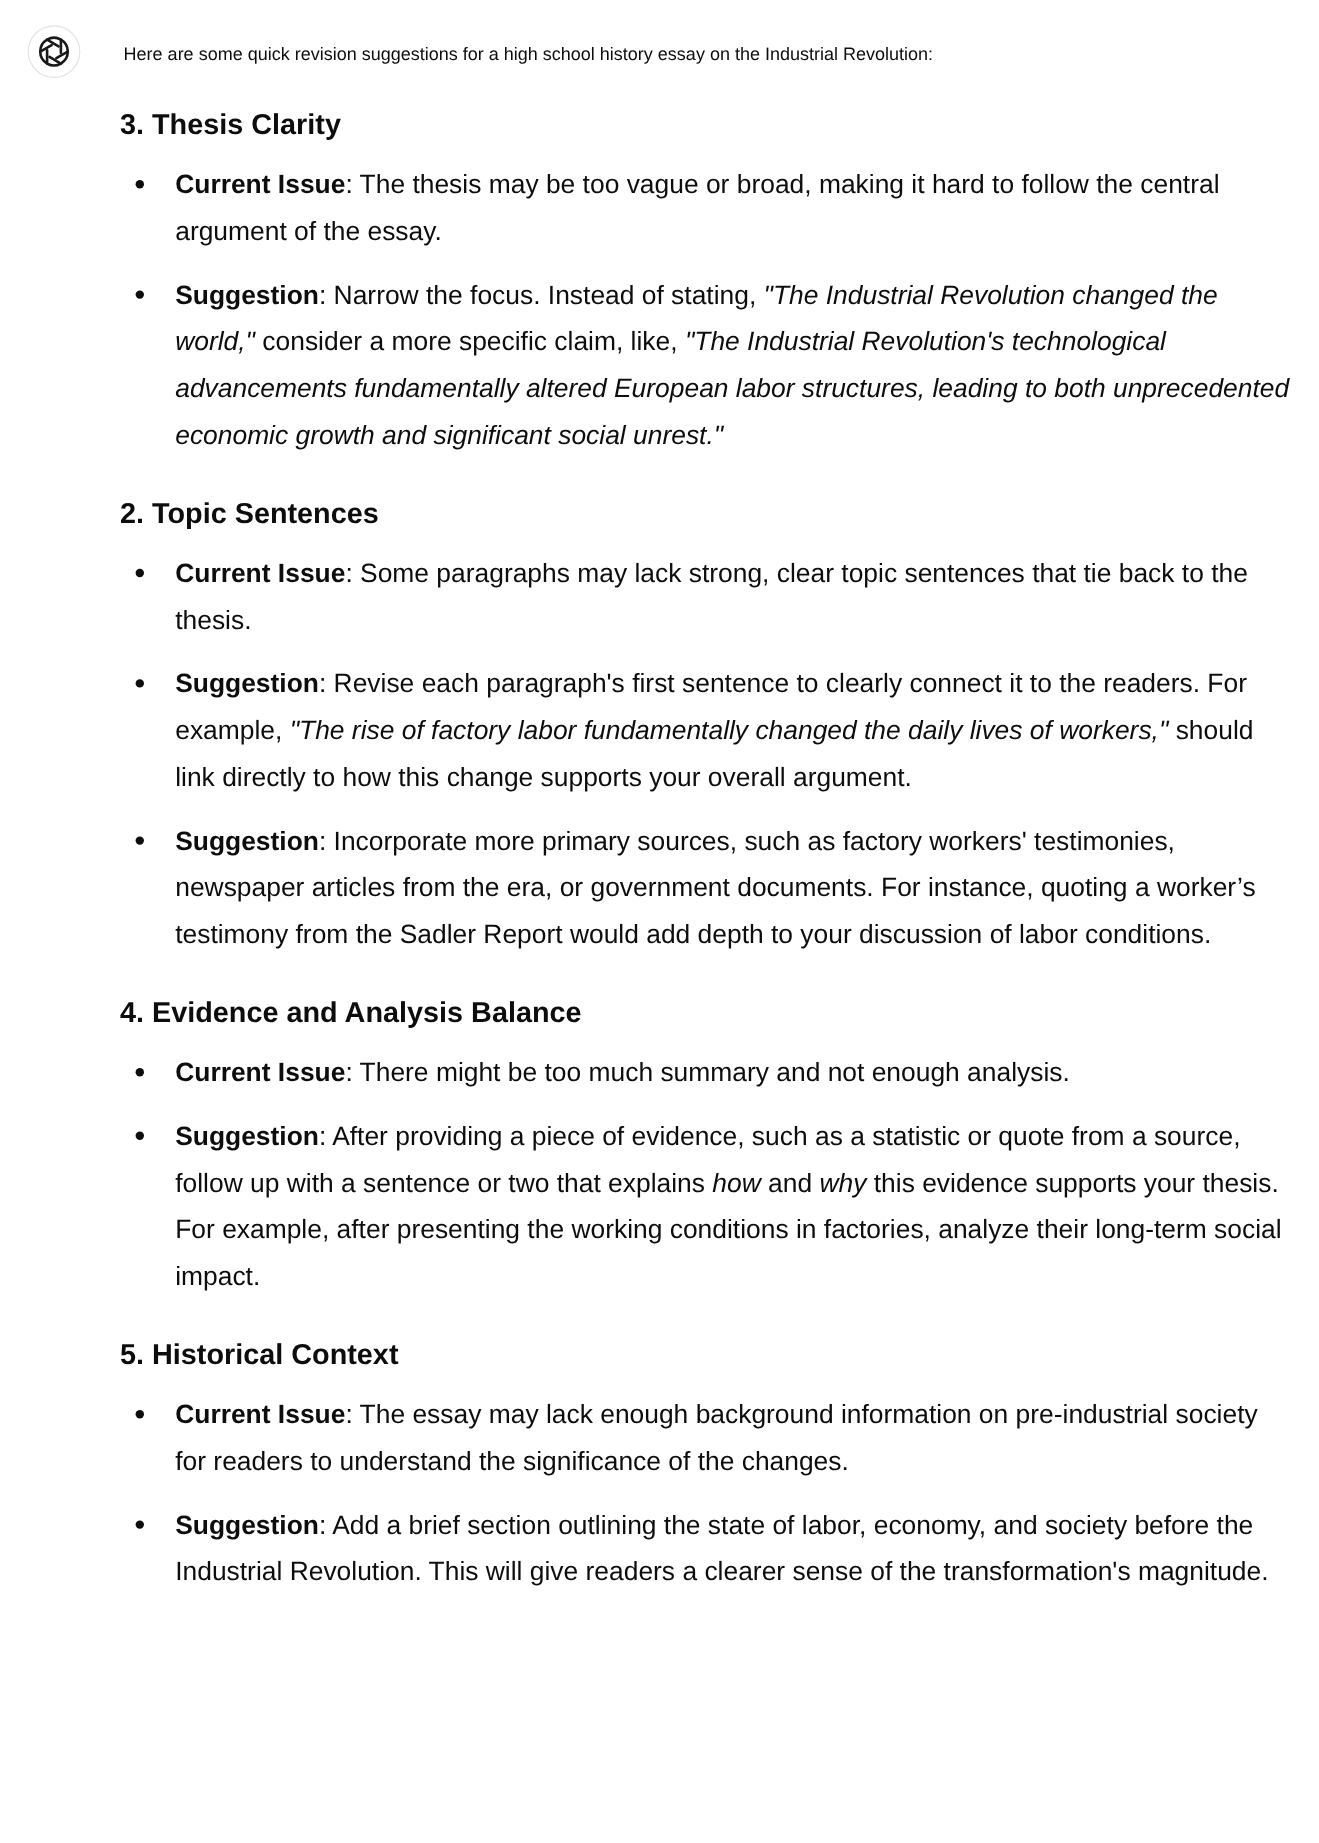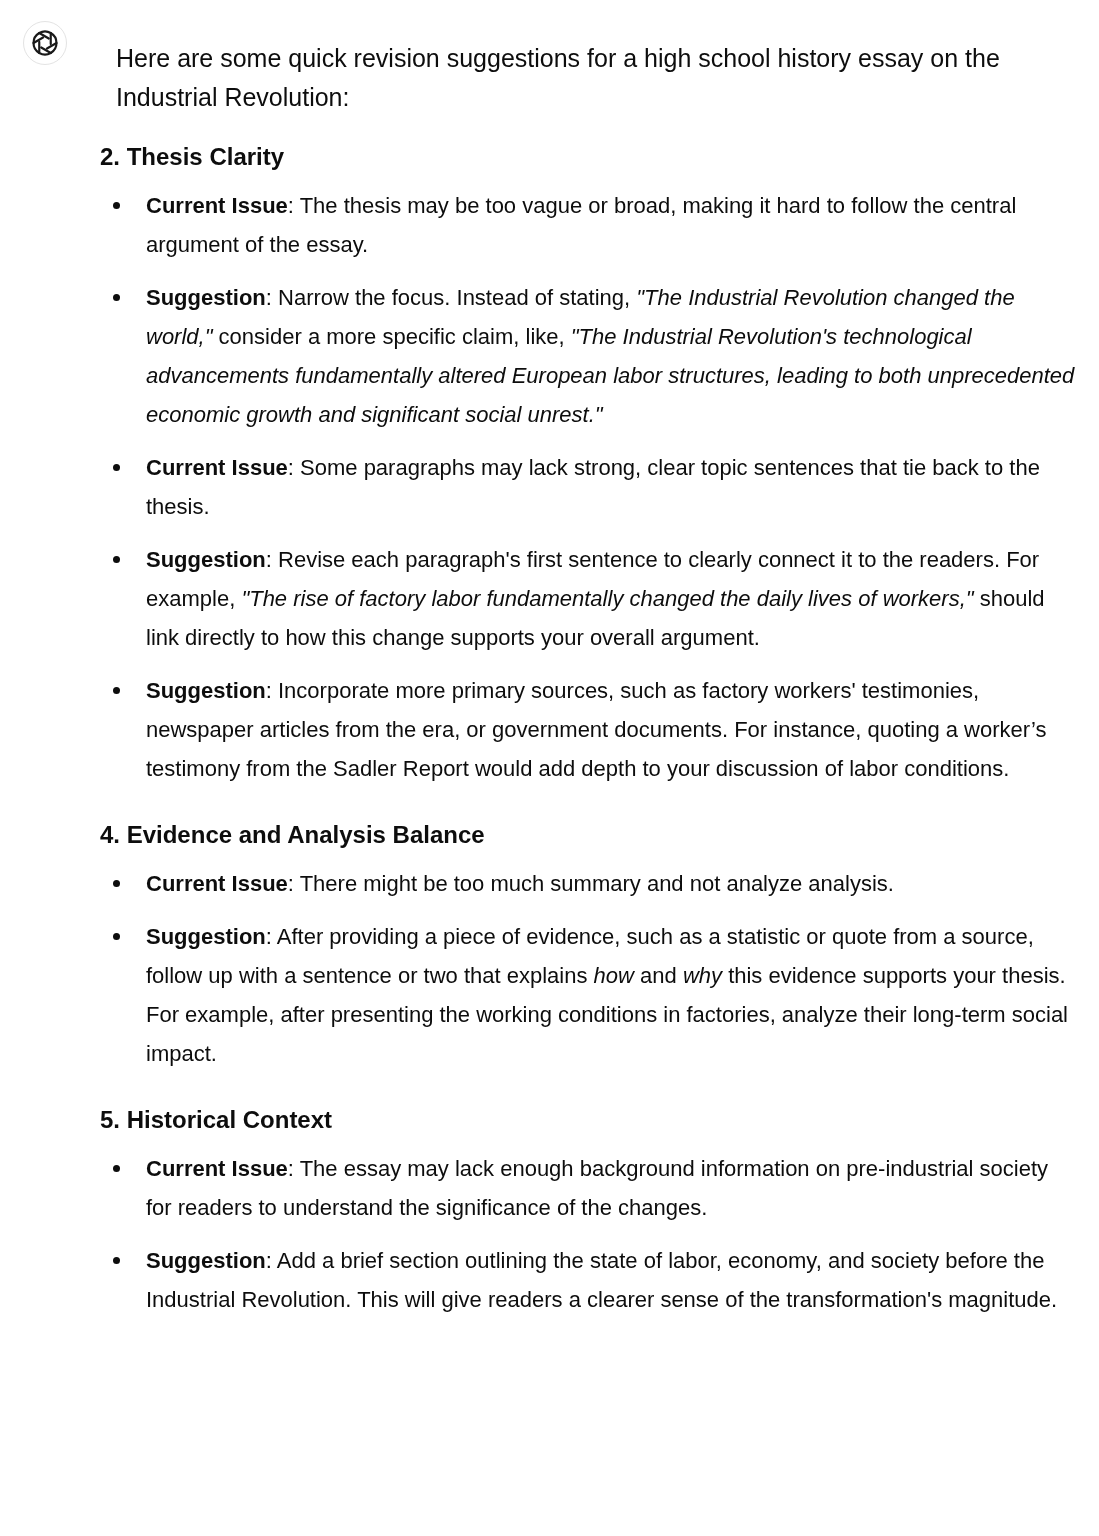--- a/index.html
+++ b/index.html
@@ -33,22 +33,22 @@
     align-items: center;
     justify-content: center;
   }
   .content {
     flex: 1;
     min-width: 0;
     max-width: 976px;
     padding-top: 2px;
   }
   .intro {
-    margin: 16px;
-    font-size: 25px;
+    margin: 3px;
+    font-size: 15px;
     line-height: 39px;
   }
   .section-heading {
     font-size: 24px;
     line-height: 31px;
     font-weight: 700;
     margin: 31px 0 14px 0;
     color: #0d0d0d;
   }
   #sections .section-heading:first-child {
@@ -92,35 +92,36 @@
         <path d="M -8.2,-14.2 A 16.4,16.4 0 0 1 8.2,-14.2 L 8.2,1.5" transform="rotate(120)"></path>
         <path d="M -8.2,-14.2 A 16.4,16.4 0 0 1 8.2,-14.2 L 8.2,1.5" transform="rotate(180)"></path>
         <path d="M -8.2,-14.2 A 16.4,16.4 0 0 1 8.2,-14.2 L 8.2,1.5" transform="rotate(240)"></path>
         <path d="M -8.2,-14.2 A 16.4,16.4 0 0 1 8.2,-14.2 L 8.2,1.5" transform="rotate(300)"></path>
       </g>
     </svg>
   </div>
   <div class="content">
     <p class="intro">Here are some quick revision suggestions for a high school history essay on the Industrial Revolution:</p>
     <div id="sections">
-        <h3 class="section-heading">2. Thesis Clarity</h3>
+        <h3 class="section-heading">3. Thesis Clarity</h3>
         <ul class="bullets">
           <li><span class="seg-bold">Current Issue</span><span class="seg-normal">: The thesis may be too vague or broad, making it hard to follow the central argument of the essay.</span></li>
           <li><span class="seg-bold">Suggestion</span><span class="seg-normal">: Narrow the focus. Instead of stating, </span><span class="seg-italic">"The Industrial Revolution changed the world,"</span><span class="seg-normal"> consider a more specific claim, like, </span><span class="seg-italic">"The Industrial Revolution's technological advancements fundamentally altered European labor structures, leading to both unprecedented economic growth and significant social unrest."</span></li>
         </ul>
+        <h3 class="section-heading">2. Topic Sentences</h3>
         <ul class="bullets">
           <li><span class="seg-bold">Current Issue</span><span class="seg-normal">: Some paragraphs may lack strong, clear topic sentences that tie back to the thesis.</span></li>
           <li><span class="seg-bold">Suggestion</span><span class="seg-normal">: Revise each paragraph's first sentence to clearly connect it to the readers. For example, </span><span class="seg-italic">"The rise of factory labor fundamentally changed the daily lives of workers,"</span><span class="seg-normal"> should link directly to how this change supports your overall argument.</span></li>
         </ul>
         <ul class="bullets">
           <li><span class="seg-bold">Suggestion</span><span class="seg-normal">: Incorporate more primary sources, such as factory workers' testimonies, newspaper articles from the era, or government documents. For instance, quoting a worker’s testimony from the Sadler Report would add depth to your discussion of labor conditions.</span></li>
         </ul>
         <h3 class="section-heading">4. Evidence and Analysis Balance</h3>
         <ul class="bullets">
-          <li><span class="seg-bold">Current Issue</span><span class="seg-normal">: There might be too much summary and not analyze analysis.</span></li>
+          <li><span class="seg-bold">Current Issue</span><span class="seg-normal">: There might be too much summary and not enough analysis.</span></li>
           <li><span class="seg-bold">Suggestion</span><span class="seg-normal">: After providing a piece of evidence, such as a statistic or quote from a source, follow up with a sentence or two that explains </span><span class="seg-italic">how</span><span class="seg-normal"> and </span><span class="seg-italic">why</span><span class="seg-normal"> this evidence supports your thesis. For example, after presenting the working conditions in factories, analyze their long-term social impact.</span></li>
         </ul>
         <h3 class="section-heading">5. Historical Context</h3>
         <ul class="bullets">
           <li><span class="seg-bold">Current Issue</span><span class="seg-normal">: The essay may lack enough background information on pre-industrial society for readers to understand the significance of the changes.</span></li>
           <li><span class="seg-bold">Suggestion</span><span class="seg-normal">: Add a brief section outlining the state of labor, economy, and society before the Industrial Revolution. This will give readers a clearer sense of the transformation's magnitude.</span></li>
         </ul>
       </div>
   </div>
 </div>

